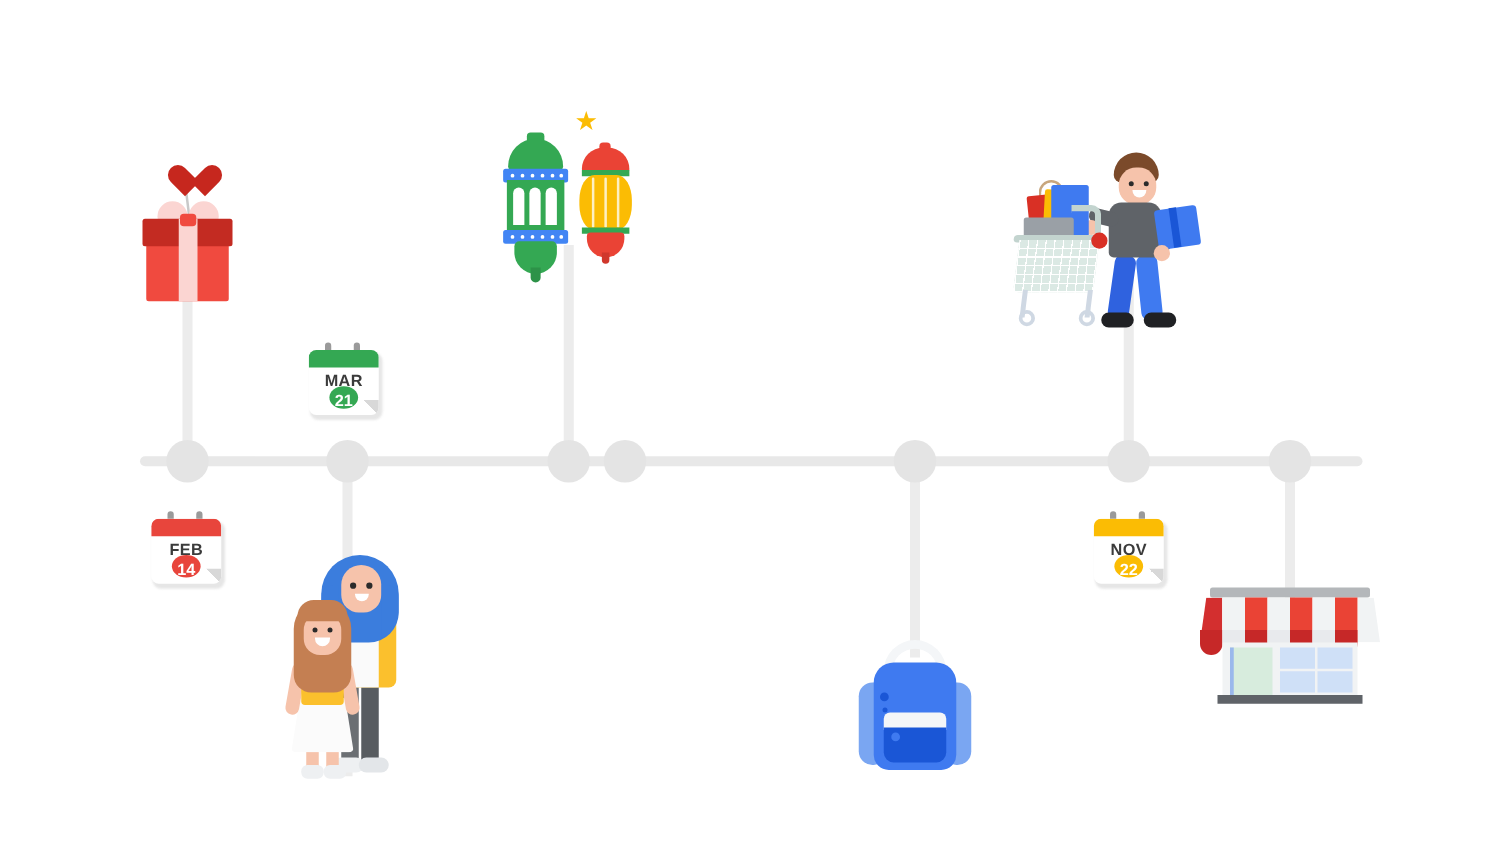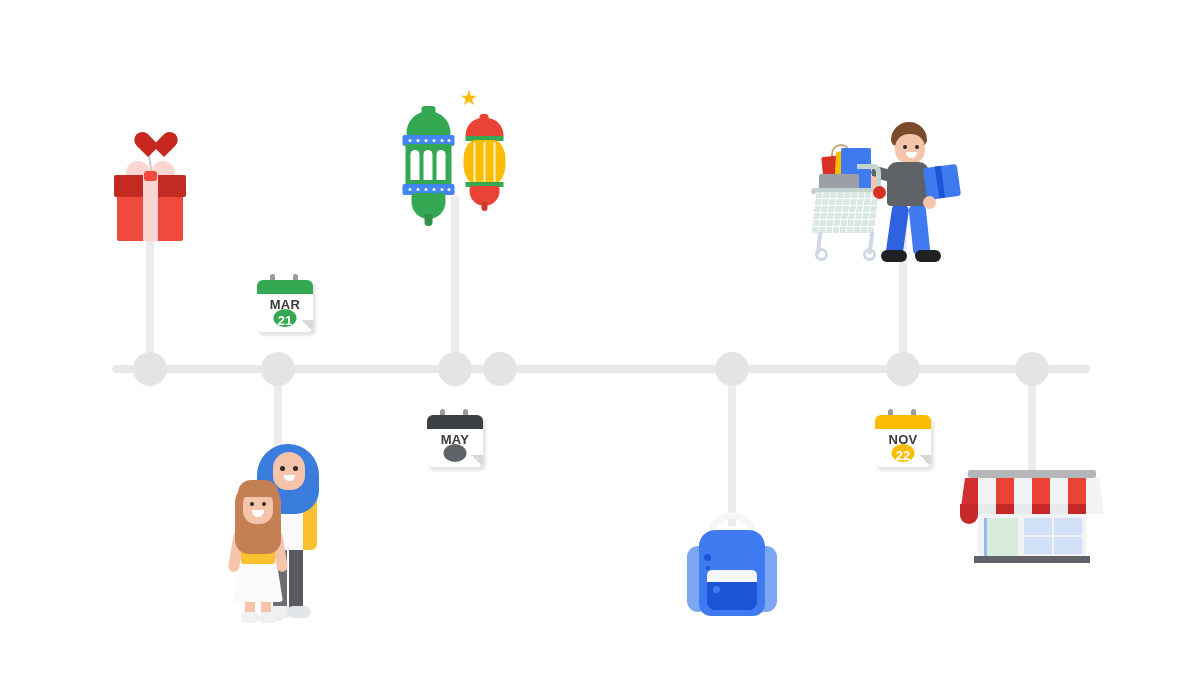--- a/index.html
+++ b/index.html
@@ -247,20 +247,31 @@
     <div class="gift-stick"></div>
     <div class="heart"></div>
     <div class="gift-bowl"></div>
     <div class="gift-bowr"></div>
     <div class="gift-base"></div>
     <div class="gift-lid"></div>
     <div class="gift-vrib"></div>
     <div class="gift-knot"></div>
   </div>
 
+  <div class="cal" style="left:150px; top:409px;">
+    <div class="cal-ring l"></div>
+    <div class="cal-ring r"></div>
+    <div class="cal-shadow"></div>
+    <div class="cal-body">
+      <div class="cal-head" style="background:#e8453c;"></div>
+      <div class="cal-month">FEB</div>
+      <div class="cal-day" style="background:#e8453c;">14</div>
+      <div class="cal-fold"></div>
+    </div>
+  </div>
 
   <div class="illus" style="left:278px; top:442px; width:90px; height:186px;">
     <div class="f-legL"></div>
     <div class="f-legR"></div>
     <div class="f-shoeL"></div>
     <div class="f-shoeR"></div>
     <div class="f-cardi"></div>
     <div class="f-torso"></div>
     <div class="f-hijab"></div>
     <div class="f-face"></div>
@@ -278,21 +289,21 @@
     <div class="g-armR"></div>
     <div class="g-top"></div>
     <div class="g-hair"></div>
     <div class="g-face"></div>
     <div class="g-bang"></div>
     <div class="g-eyeL"></div>
     <div class="g-eyeR"></div>
     <div class="g-smile"></div>
   </div>
 
-  <div class="cal" style="left:286px; top:274px;">
+  <div class="cal" style="left:276px; top:274px;">
     <div class="cal-ring l"></div>
     <div class="cal-ring r"></div>
     <div class="cal-shadow"></div>
     <div class="cal-body">
       <div class="cal-head" style="background:#34a853;"></div>
       <div class="cal-month">MAR</div>
       <div class="cal-day" style="background:#34a853;">21</div>
       <div class="cal-fold"></div>
     </div>
   </div>
@@ -332,31 +343,20 @@
     <div class="lanR-stripe"></div>
     <div class="lanR-body"></div>
     <div class="lanR-rib" style="left:76px;"></div>
     <div class="lanR-rib" style="left:86px;"></div>
     <div class="lanR-rib" style="left:96px;"></div>
     <div class="lanR-stripe2"></div>
     <div class="lanR-foot"></div>
     <div class="lanR-tip"></div>
   </div>
 
-  <div class="cal" style="left:456px; top:409px;">
-    <div class="cal-ring l"></div>
-    <div class="cal-ring r"></div>
-    <div class="cal-shadow"></div>
-    <div class="cal-body">
-      <div class="cal-head" style="background:#3c4043;"></div>
-      <div class="cal-month">MAY</div>
-      <div class="cal-day" style="background:#5f6368;"></div>
-      <div class="cal-fold"></div>
-    </div>
-  </div>
 
   <div class="illus" style="left:732px; top:502px; width:90px; height:118px;">
     <div class="bp-strap"></div>
     <div class="bp-sideL"></div>
     <div class="bp-sideR"></div>
     <div class="bp-body"></div>
     <div class="bp-flap"></div>
     <div class="bp-pock"></div>
     <div class="bp-clip1"></div>
     <div class="bp-clip2"></div>

